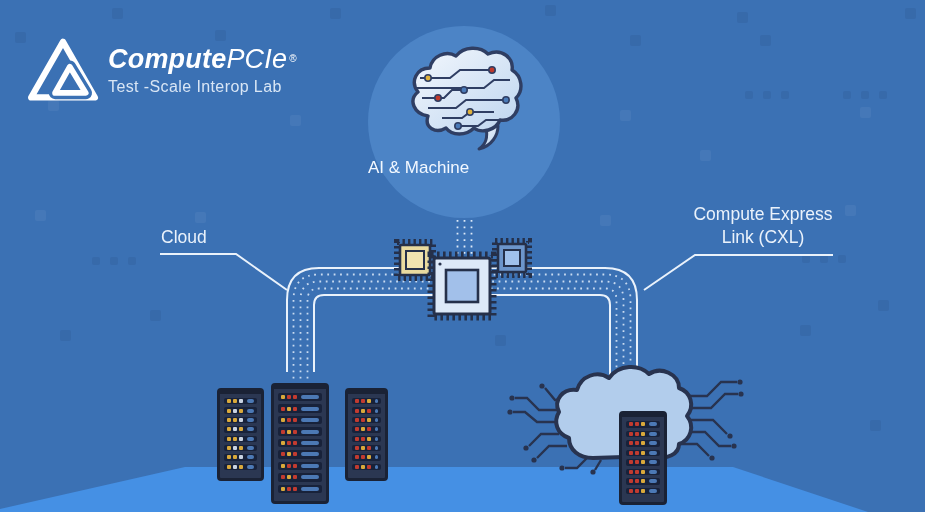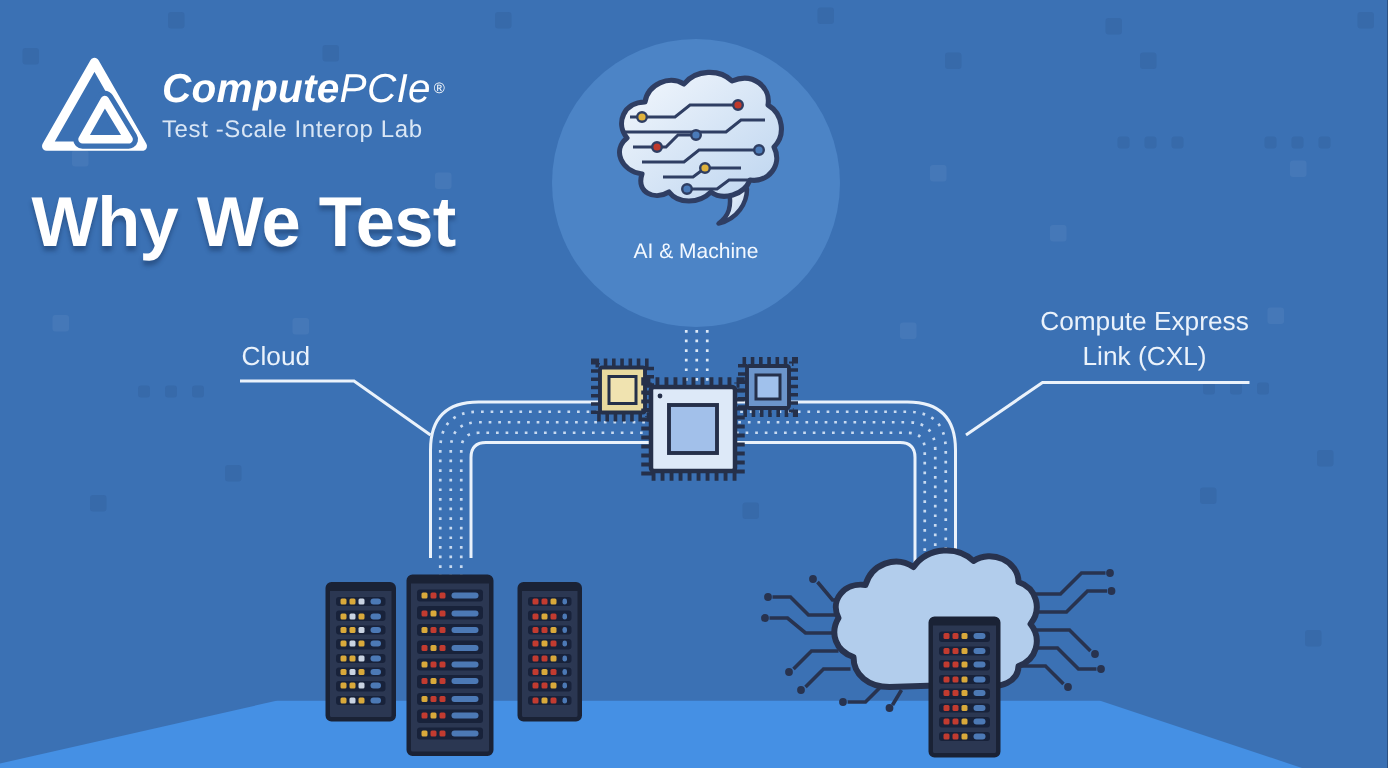--- a/index.html
+++ b/index.html
@@ -33,22 +33,22 @@
     font-size:47px;font-weight:700;letter-spacing:-0.5px;
     text-shadow:0 3px 3px rgba(22,48,88,0.45);
   }
   
   #ai-circle{
     position:absolute;left:368px;top:26px;width:192px;height:192px;
     border-radius:50%;background:#4C84C6;
   }
   #brain-svg{position:absolute;left:30px;top:16px;}
   #ai-label{
-    position:absolute;left:0;top:132px;width:192px;text-align:center;
-    color:#F2F8FF;font-size:14px;line-height:19px;
+    position:absolute;left:0;top:132px;width:192px;
+    color:#F2F8FF;font-size:17px;line-height:19px;
   }
   
   #pcie-label{position:absolute;left:161px;top:227px;color:#EAF2FB;font-size:17.5px;}
   #cxl-label{position:absolute;left:656px;top:203px;width:214px;text-align:center;
     color:#EAF2FB;font-size:17.5px;line-height:23px;}
   
   .overlay{position:absolute;left:0;top:0;pointer-events:none;}
   
   .rack{
     position:absolute;background:#2B3752;border:3px solid #1A2235;border-top-width:6px;
@@ -120,21 +120,20 @@
       <path d="M38 27 L52 50 L25 50 Z" fill="none" stroke="#FFFFFF" stroke-width="5" stroke-linejoin="round"></path>
     </svg>
     <div id="brand-text">
       <div id="brand-line">
         <span class="bold">Compute</span><span>PCIe</span><span class="reg">®</span>
       </div>
       <div id="brand-sub">Test -Scale Interop Lab</div>
     </div>
   </div>
 
-  <div id="heading">Why We Test</div>
 
   <div id="ai-circle">
     <svg id="brain-svg" width="130" height="118" viewBox="0 0 130 118">
       <defs>
         <linearGradient id="brainGrad" x1="0" y1="0" x2="1" y2="1">
           <stop offset="0" stop-color="#F4F8FD"></stop>
             <stop offset="1" stop-color="#BCD4EF"></stop>
         </linearGradient>
       </defs>
       <path d="M88 84 C90 96 88 102 81 107 C94 104 100 93 100 84 Z" fill="url(#brainGrad)" stroke="#2F3E63" stroke-width="3" stroke-linejoin="round"></path>

